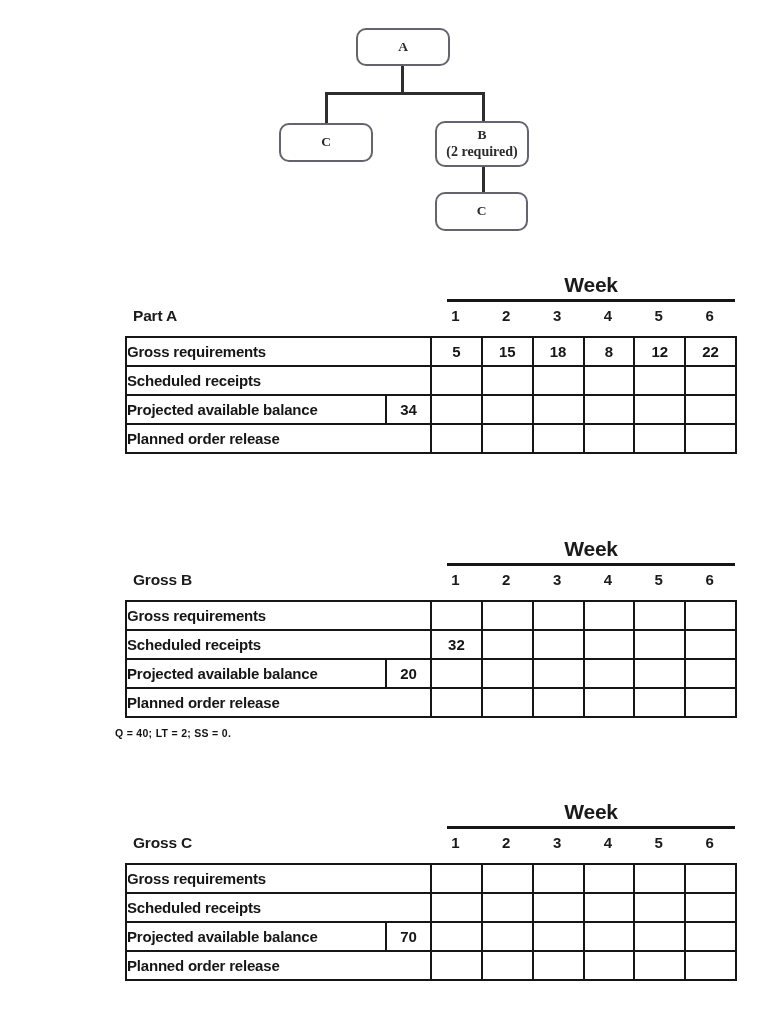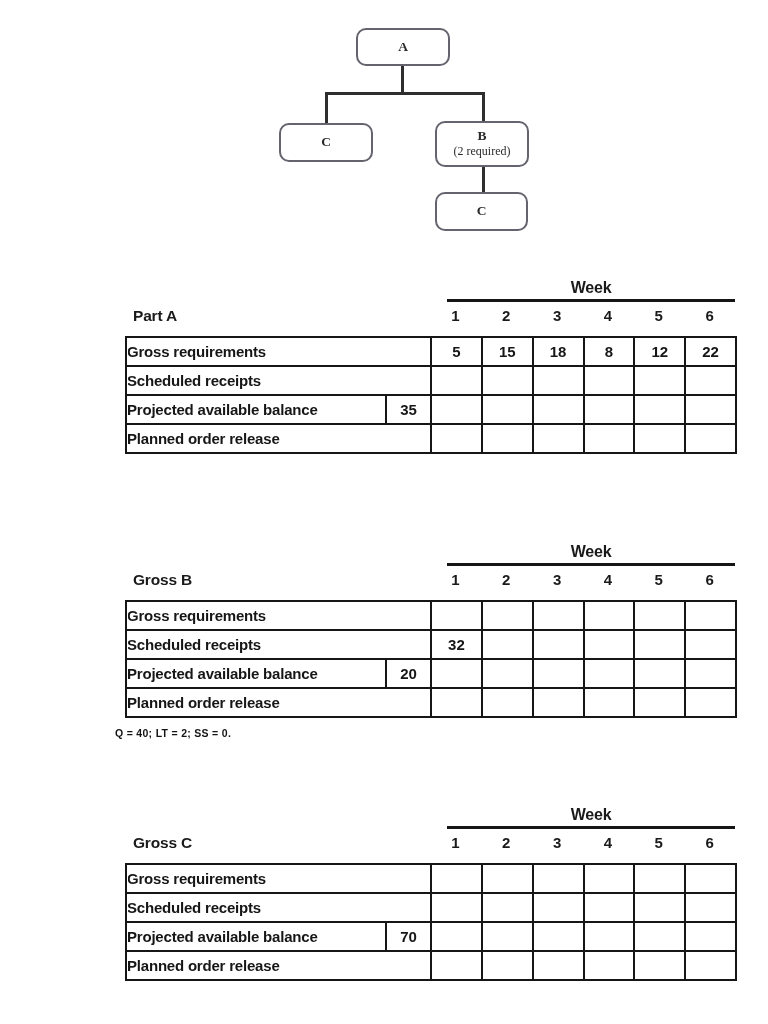--- a/index.html
+++ b/index.html
@@ -8,29 +8,29 @@
     font-family:"Liberation Sans", sans-serif;color:#1a1a1a;overflow:hidden;
   }
   
   .tree{position:absolute;left:0;top:0;width:768px;height:250px;}
   .tnode{
     position:absolute;border:2.5px solid #64646f;border-radius:10px;background:#fff;
     display:flex;flex-direction:column;align-items:center;justify-content:center;
     font-family:"Liberation Serif", serif;font-weight:700;color:#2b2b2b;font-size:13.5px;
     box-sizing:border-box;line-height:1.1;
   }
-  .tnode .sub{font-weight:400;font-size:12px;margin-top:1px;white-space:nowrap;}
+  .tnode .sub{font-weight:700;font-size:14px;margin-top:1px;white-space:nowrap;}
   .tline{position:absolute;background:#2e2e2e;}
   
   .mrp{position:absolute;left:125px;width:610px;}
   .hdr-week{display:flex;height:26px;align-items:flex-end;}
   .hdr-spacer{width:305px;}
   .week-area{
     width:288px;margin-left:17px;border-bottom:3px solid #161616;text-align:center;
-    padding-bottom:2px;font-weight:700;font-size:16px;letter-spacing:-0.2px;
+    padding-bottom:2px;font-weight:700;font-size:21px;letter-spacing:-0.2px;
   }
   .hdr-row{display:flex;margin-top:5px;height:21px;align-items:flex-start;}
   .part-lbl{width:305px;padding-left:8px;box-sizing:border-box;font-weight:700;font-size:15.5px;letter-spacing:-0.2px;}
   .wk{width:50.83px;text-align:center;font-weight:700;font-size:15px;}
   table.grid{
     margin-top:8px;border-collapse:collapse;table-layout:fixed;width:610px;
     border:2.5px solid #161616;
   }
   table.grid td{border:2px solid #161616;height:27px;padding:0;font-weight:700;font-size:15px;color:#161616;}
   td.lbl{text-align:left;padding-left:8px;letter-spacing:-0.2px;white-space:nowrap;overflow:hidden;border-radius:6px;}
@@ -99,21 +99,21 @@
       <td class="lbl" colspan="2">Scheduled receipts</td>
       <td class="val"></td>
       <td class="val"></td>
       <td class="val"></td>
       <td class="val"></td>
       <td class="val"></td>
       <td class="val"></td>
     </tr>
     <tr>
       <td class="lbl">Projected available balance</td>
-      <td class="cur">35</td>
+      <td class="cur">34</td>
       <td class="val"></td>
       <td class="val"></td>
       <td class="val"></td>
       <td class="val"></td>
       <td class="val"></td>
       <td class="val"></td>
     </tr>
     <tr>
       <td class="lbl" colspan="2">Planned order release</td>
       <td class="val"></td>

